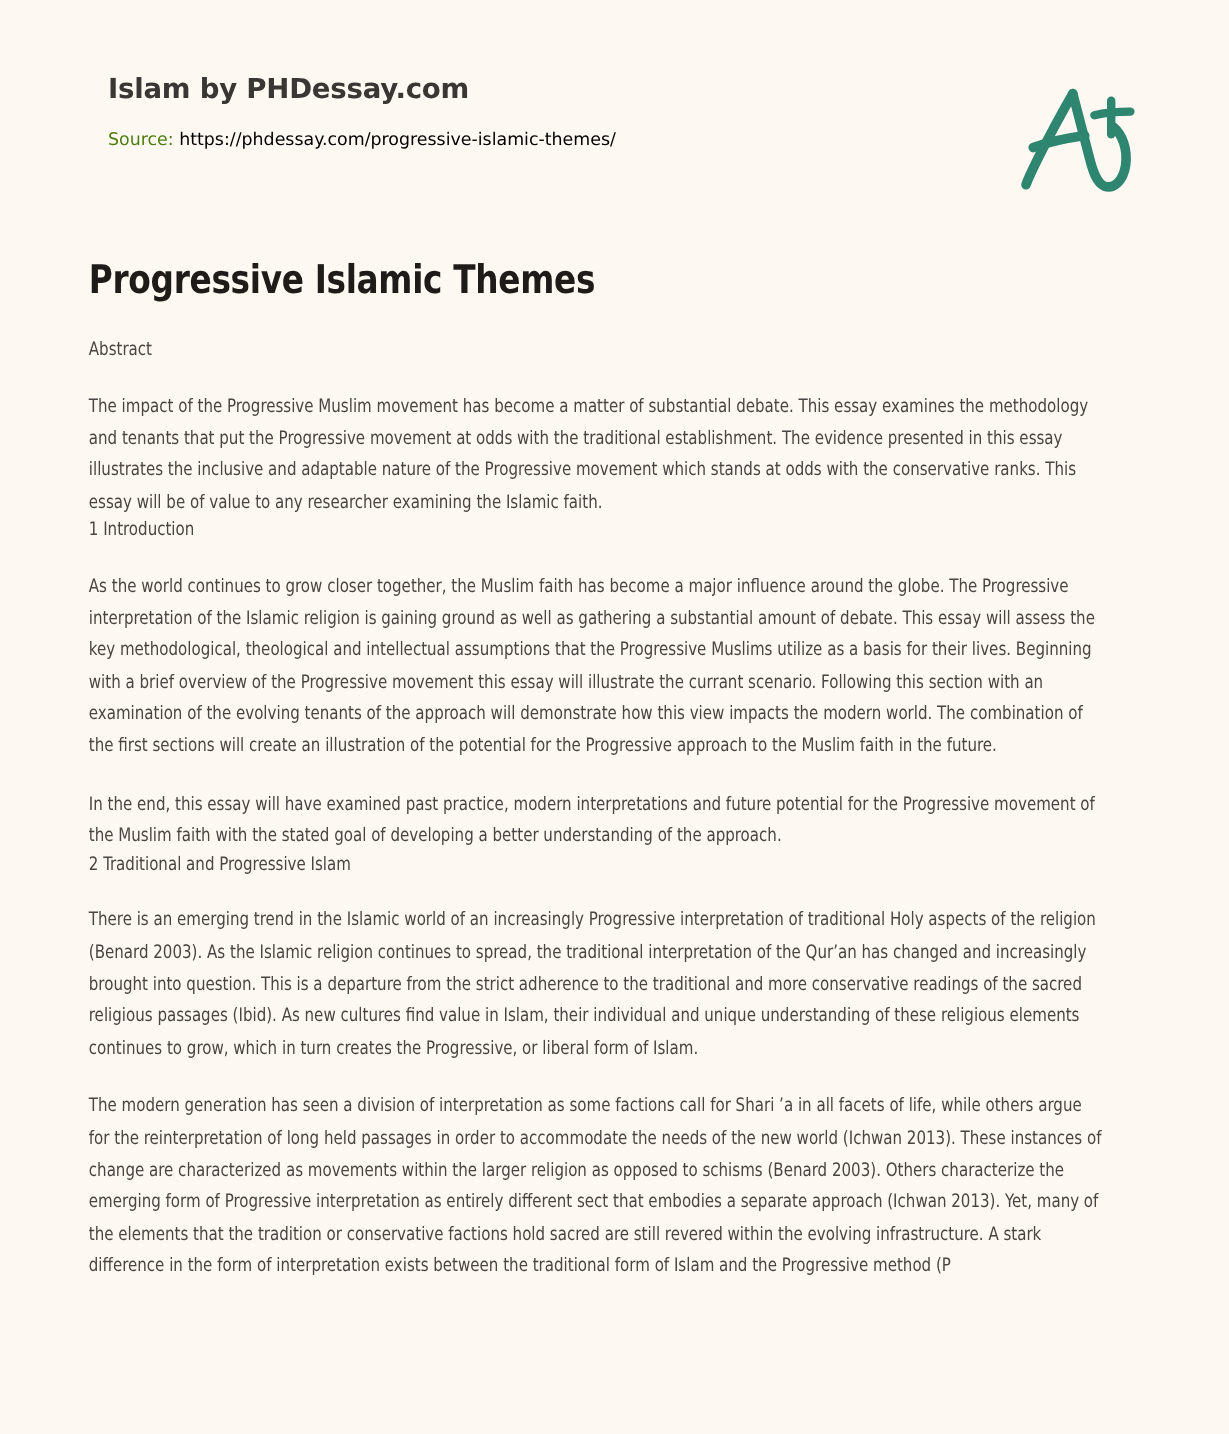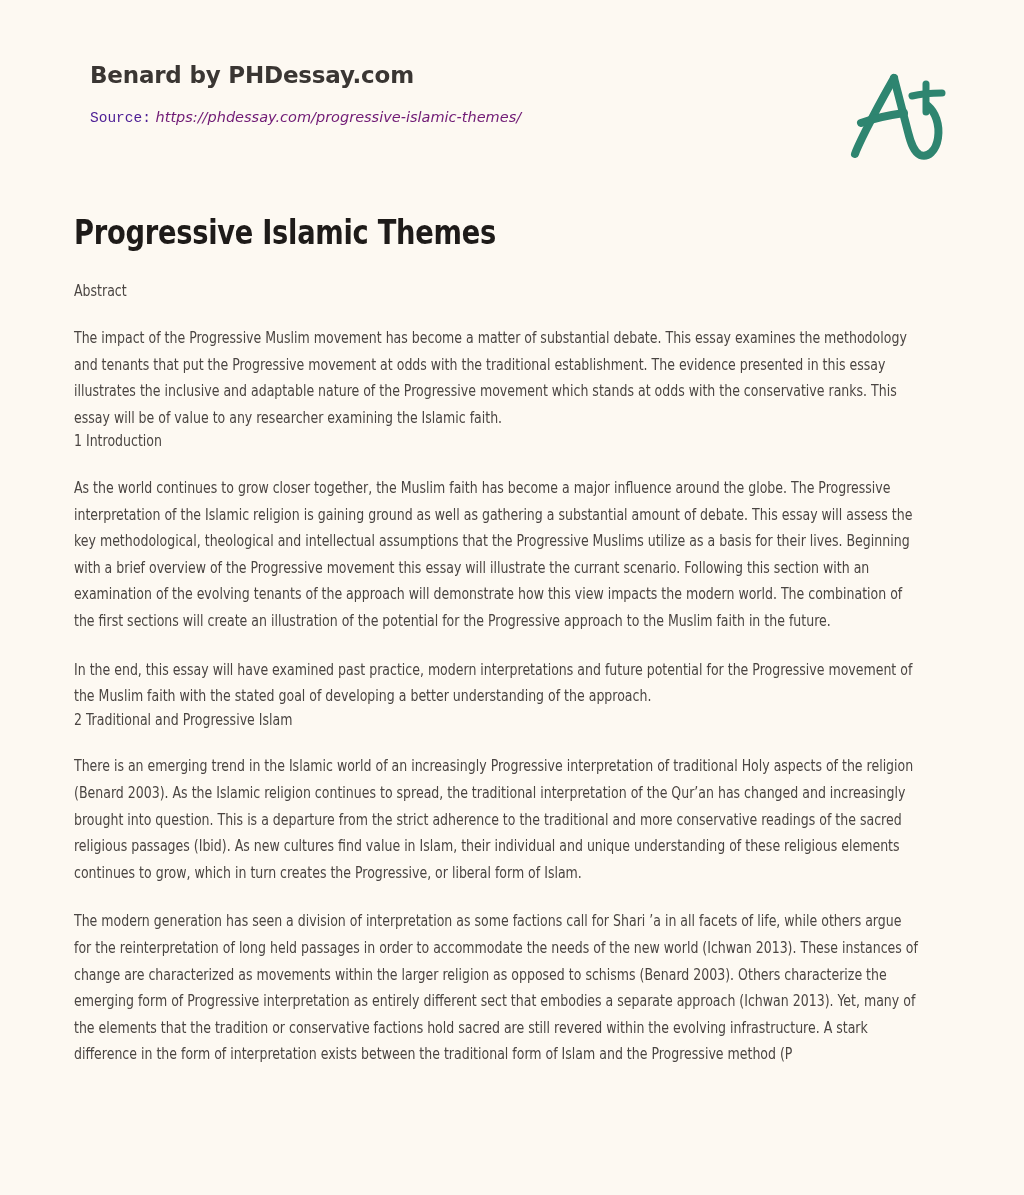--- a/index.html
+++ b/index.html
@@ -42,27 +42,25 @@
   }
   .source-line {
     margin-top: 18px;
     font-family: "DejaVu Sans", sans-serif;
     font-size: 14.5px;
     color: #8B8681;
     line-height: 1.3;
     white-space: nowrap;
   }
   .source-label {
-    color: #4c1d95;
-    font-family: Liberation Mono, monospace;
+    color: #4d7c0f;
   }
   .source-link {
-    color: #701a75;
+    color: #000000;
     text-decoration: none;
-    font-style: italic;
   }
 
   
   .logo {
     position: absolute;
     right: 72px;
     top: 66px;
     width: 110px;
     height: 100px;
   }
@@ -118,21 +116,21 @@
   .para:last-child {
     margin-bottom: 0;
   }
 </style>
 </head>
 <body>
 
 <div class="page">
 
   <div class="header">
-    <div class="brand-title">Benard by PHDessay.com</div>
+    <div class="brand-title">Islam by PHDessay.com</div>
     <div class="source-line">
       <span class="source-label">Source:</span>
       <a class="source-link" href="#">https://phdessay.com/progressive-islamic-themes/</a>
     </div>
   </div>
 
   <div class="logo">
     <svg viewBox="0 0 110 100" xmlns="http://www.w3.org/2000/svg">
       <g fill="none" stroke="#2E8570" stroke-linecap="round" stroke-linejoin="round">
 

